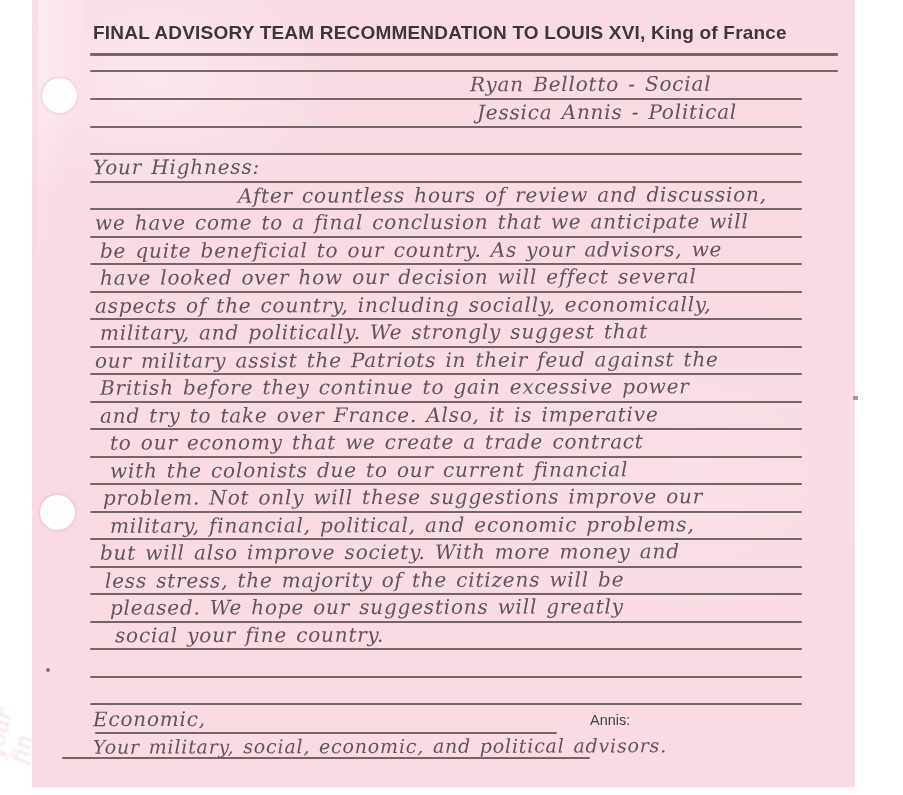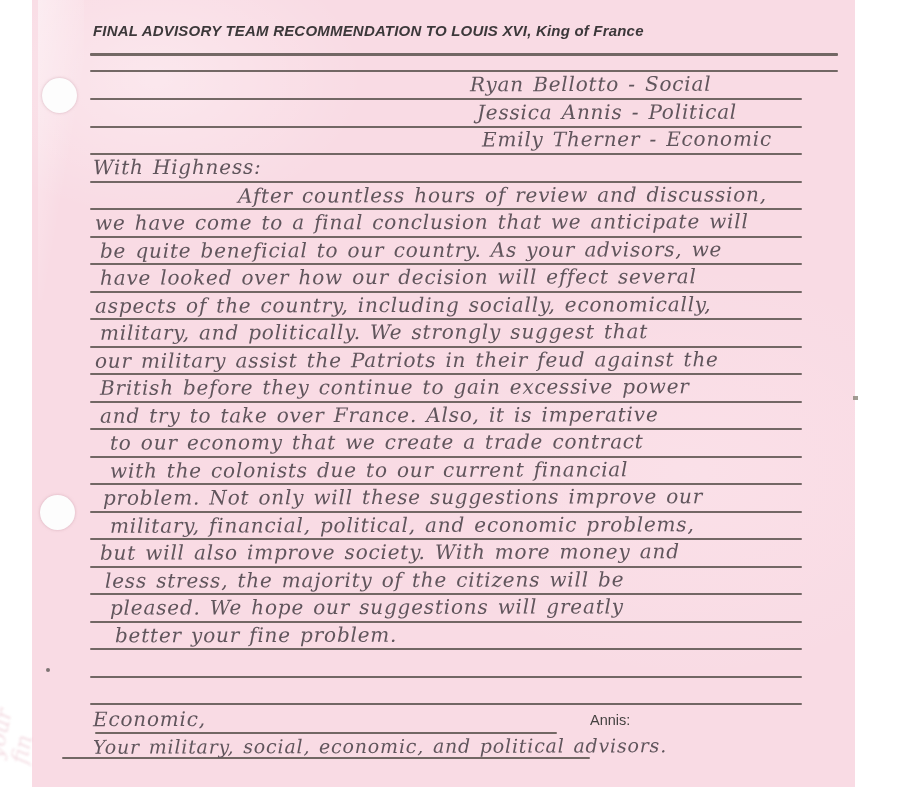--- a/index.html
+++ b/index.html
@@ -10,21 +10,21 @@
          background:
            radial-gradient(ellipse 300px 200px at 15% 10%, rgba(255,255,255,.35), rgba(255,255,255,0) 70%),
            radial-gradient(ellipse 400px 300px at 80% 60%, rgba(255,240,245,.25), rgba(255,255,255,0) 70%),
            #f9dbe4;}
   .hole{position:absolute;width:35px;height:35px;border-radius:50%;background:#fdfdfd;
         box-shadow:0 0 3px rgba(190,140,155,.55);}
   .hole1{left:42px;top:78px;}
   .hole2{left:40px;top:495px;}
   .rule{position:absolute;background:#5a524e;opacity:.85;border-radius:1px;}
   .title{position:absolute;left:93px;top:22px;font-family:"Liberation Sans",sans-serif;
-         font-weight:bold;font-size:15px;letter-spacing:.2px;color:#3c383a;font-style:italic;}
+         font-weight:bold;font-size:19px;letter-spacing:.2px;color:#3c383a;}
   .hw{position:absolute;font-family:"DejaVu Serif","Liberation Serif",serif;font-style:italic;
       font-size:20px;letter-spacing:.8px;word-spacing:2px;color:#60555c;white-space:nowrap;
       transform:rotate(-.15deg);}
   .hw-small{font-size:19px;}
   .signed-label{position:absolute;font-family:"Liberation Sans",sans-serif;font-size:14.5px;
                 color:#454241;}
   .pen-dot{position:absolute;left:46px;top:668px;width:4px;height:4px;border-radius:50%;
            background:#5f5a58;opacity:.8;}
   .speck{position:absolute;left:853px;top:396px;width:5px;height:4px;background:#8a8478;opacity:.8;}
   .bleed{position:absolute;left:2px;top:695px;width:55px;height:85px;opacity:.28;
@@ -73,38 +73,37 @@
   <div class="hole hole1"></div>
   <div class="hole hole2"></div>
   <div class="pen-dot"></div>
   <div class="speck"></div>
   <div class="bleed">your fin</div>
 
   <div class="title">FINAL ADVISORY TEAM RECOMMENDATION TO LOUIS XVI, King of France</div>
 
   <div class="hw" style="left:470px;top:72px;">Ryan Bellotto - Social</div>
   <div class="hw" style="left:477px;top:100px;">Jessica Annis - Political</div>
-  <div class="hw" style="left:482px;top:127px;">Emily Therner - Economic</div>
 
-  <div class="hw" style="left:93px;top:155px;">With Highness:</div>
+  <div class="hw" style="left:93px;top:155px;">Your Highness:</div>
 
   <div class="hw" style="left:238px;top:183px;">After countless hours of review and discussion,</div>
   <div class="hw" style="left:95px;top:210px;">we have come to a final conclusion that we anticipate will</div>
   <div class="hw" style="left:100px;top:238px;">be quite beneficial to our country. As your advisors, we</div>
   <div class="hw" style="left:100px;top:265px;">have looked over how our decision will effect several</div>
   <div class="hw" style="left:95px;top:293px;">aspects of the country, including socially, economically,</div>
   <div class="hw" style="left:100px;top:320px;">military, and politically. We strongly suggest that</div>
   <div class="hw" style="left:95px;top:348px;">our military assist the Patriots in their feud against the</div>
   <div class="hw" style="left:100px;top:375px;">British before they continue to gain excessive power</div>
   <div class="hw" style="left:100px;top:403px;">and try to take over France. Also, it is imperative</div>
   <div class="hw" style="left:110px;top:430px;">to our economy that we create a trade contract</div>
   <div class="hw" style="left:110px;top:458px;">with the colonists due to our current financial</div>
   <div class="hw" style="left:103px;top:485px;">problem. Not only will these suggestions improve our</div>
   <div class="hw" style="left:110px;top:513px;">military, financial, political, and economic problems,</div>
   <div class="hw" style="left:100px;top:540px;">but will also improve society. With more money and</div>
   <div class="hw" style="left:105px;top:568px;">less stress, the majority of the citizens will be</div>
   <div class="hw" style="left:110px;top:595px;">pleased. We hope our suggestions will greatly</div>
-  <div class="hw" style="left:115px;top:623px;">better your fine problem.</div>
+  <div class="hw" style="left:115px;top:623px;">social your fine country.</div>
 
   <div class="hw" style="left:93px;top:707px;">Economic,</div>
   <div class="signed-label" style="left:590px;top:712px;">Annis:</div>
   <div class="hw hw-small" style="left:93px;top:735px;">Your military, social, economic, and political advisors.</div>
 </div>
 
 </body></html>

